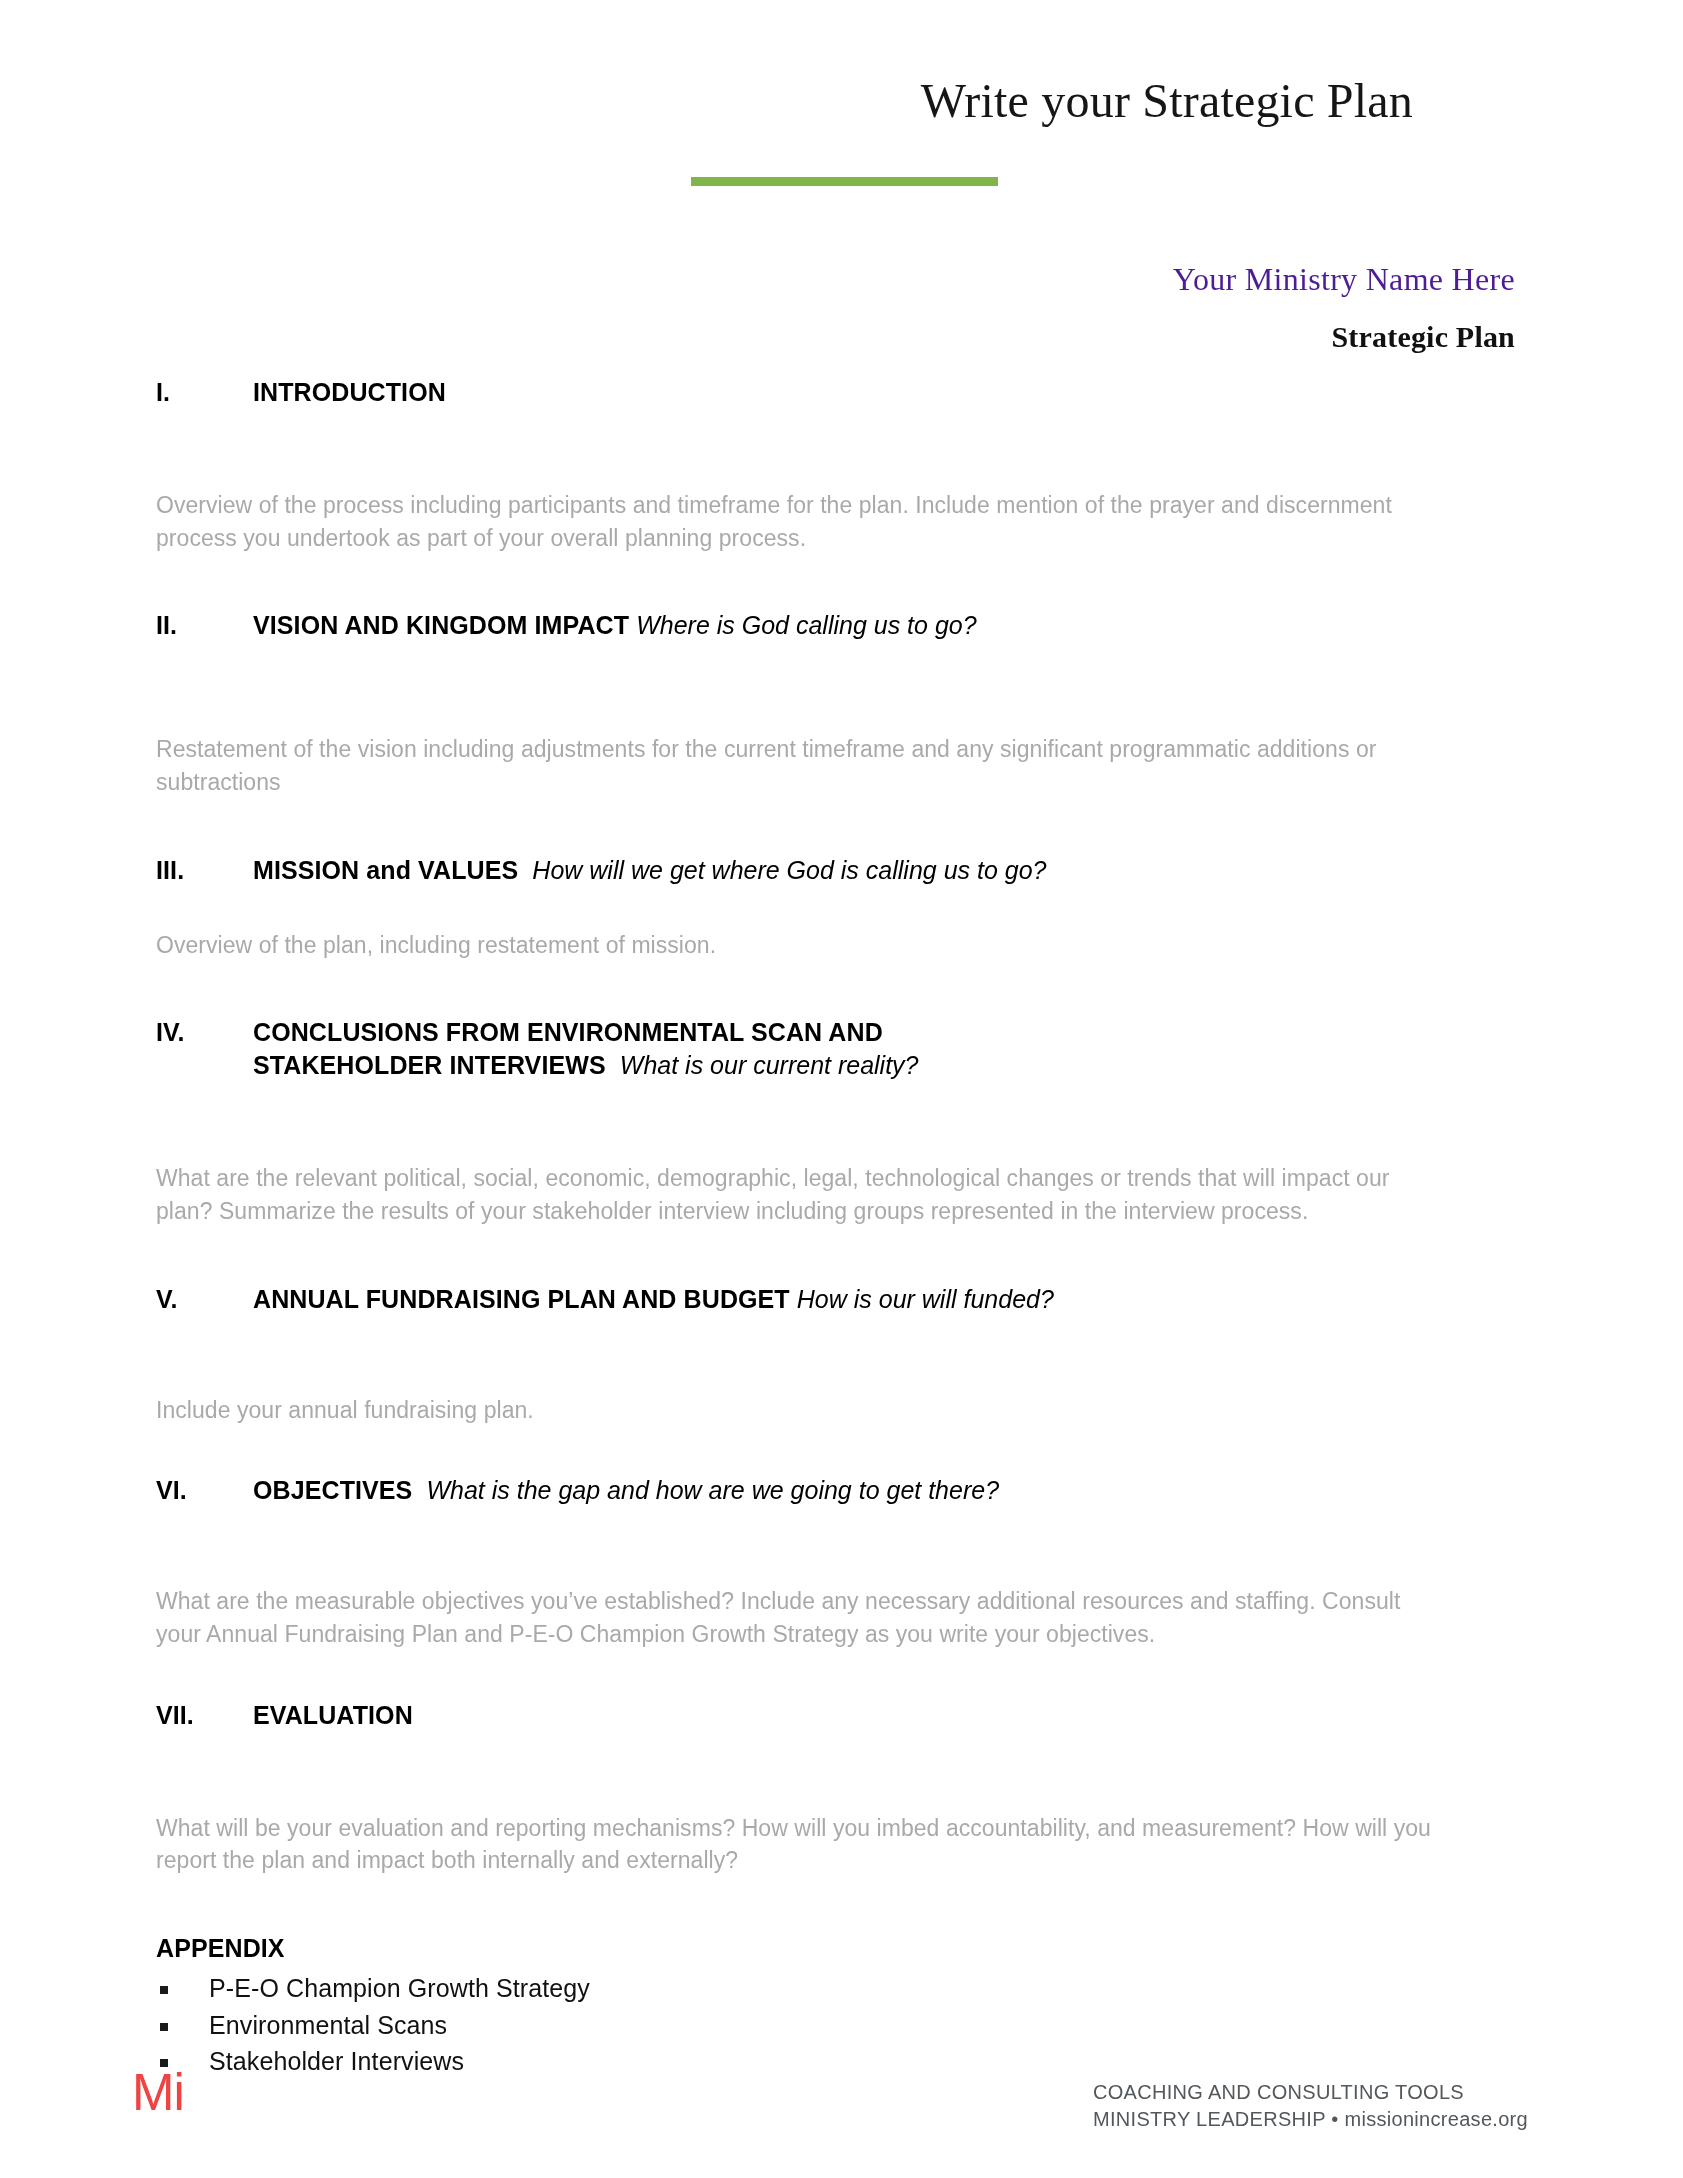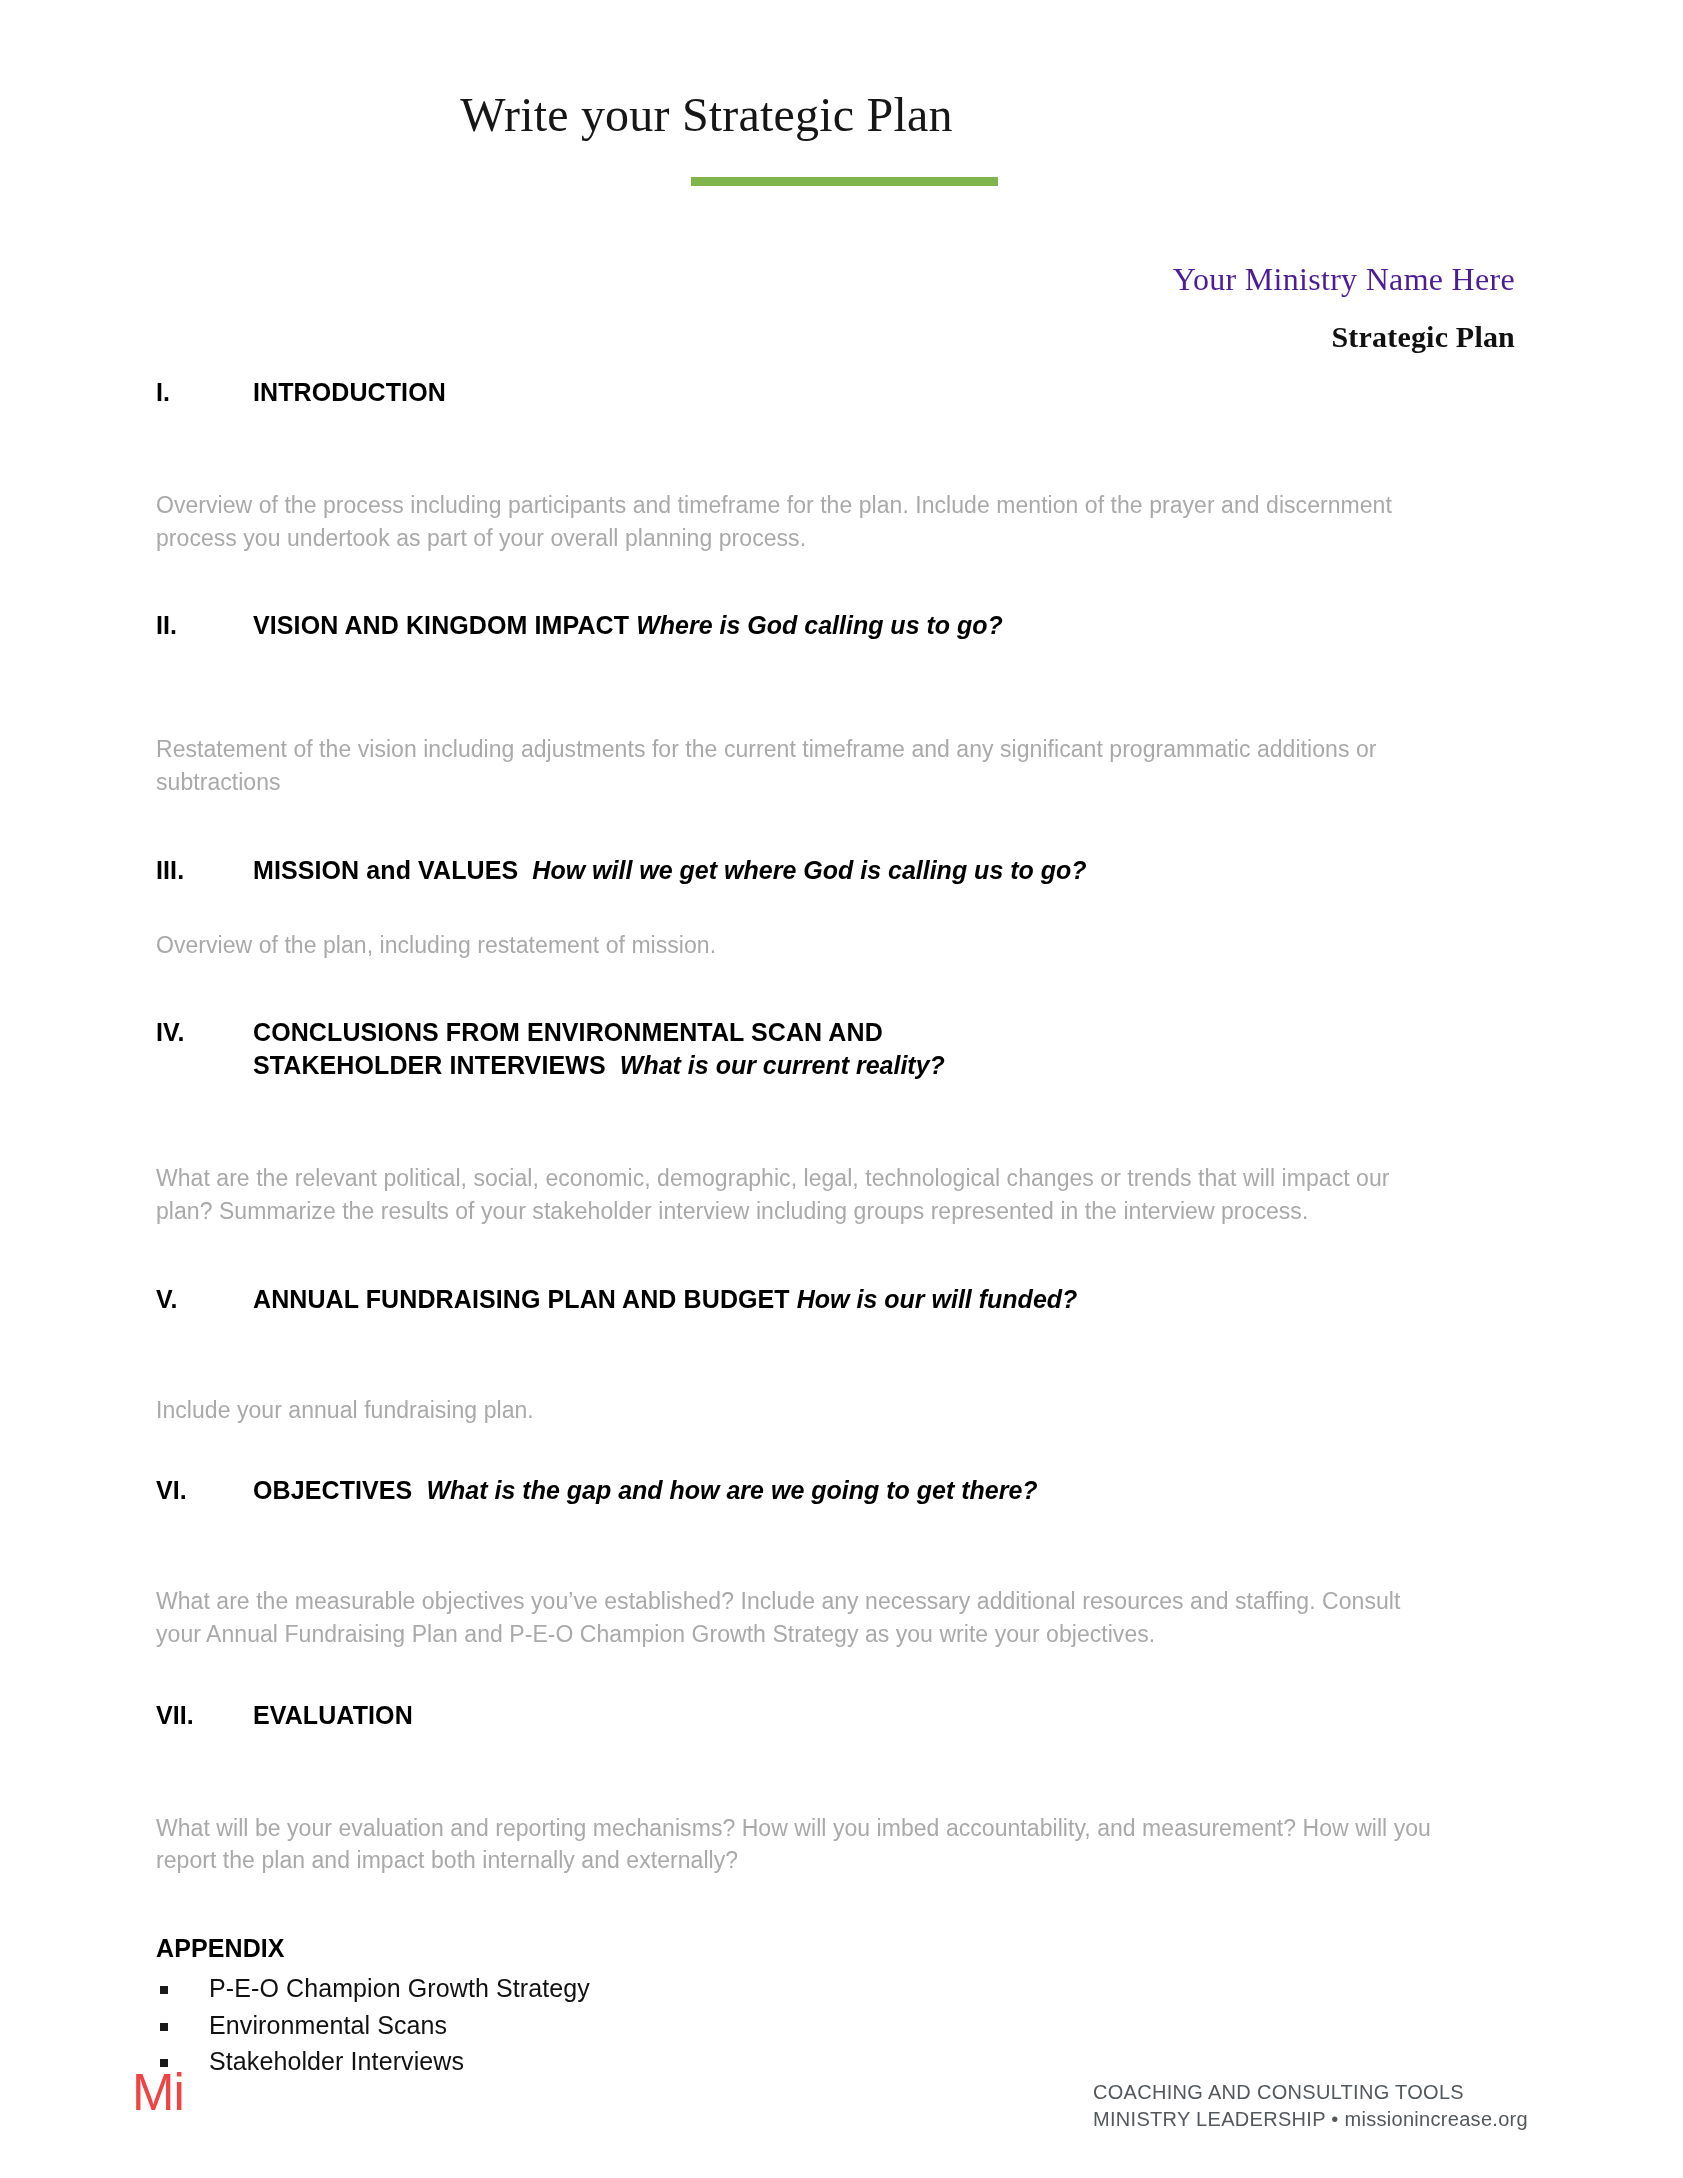--- a/index.html
+++ b/index.html
@@ -20,24 +20,24 @@
     inset: 0;
     width: 1683px;
     height: 2178px;
     background: #fff;
     overflow: hidden;
   }
 
   
   .doc-title {
     position: absolute;
-    top: 87px;
+    top: 73px;
     left: 0;
     width: 1413px;
-    text-align: center;
+    text-align: right;
     font-family: "Liberation Serif", serif;
     font-size: 48px;
     font-weight: 400;
     color: #161616;
     letter-spacing: 0.2px;
   }
   .title-rule {
     position: absolute;
     top: 177px;
     left: 691px;
@@ -94,21 +94,21 @@
   .sec-num {
     position: absolute;
     left: 0;
     top: 0;
     font-weight: 700;
     font-size: 25px;
     color: #000;
   }
   .sec-title { font-weight: 700; }
   .sec-q {
-    font-weight: 700;
+    font-weight: 400;
     font-style: italic;
     letter-spacing: 0;
   }
 
   .sec-body {
     color: #a9a9a9;
     font-size: 23px;
     font-weight: 400;
     line-height: 1.42;
     letter-spacing: 0.05px;

